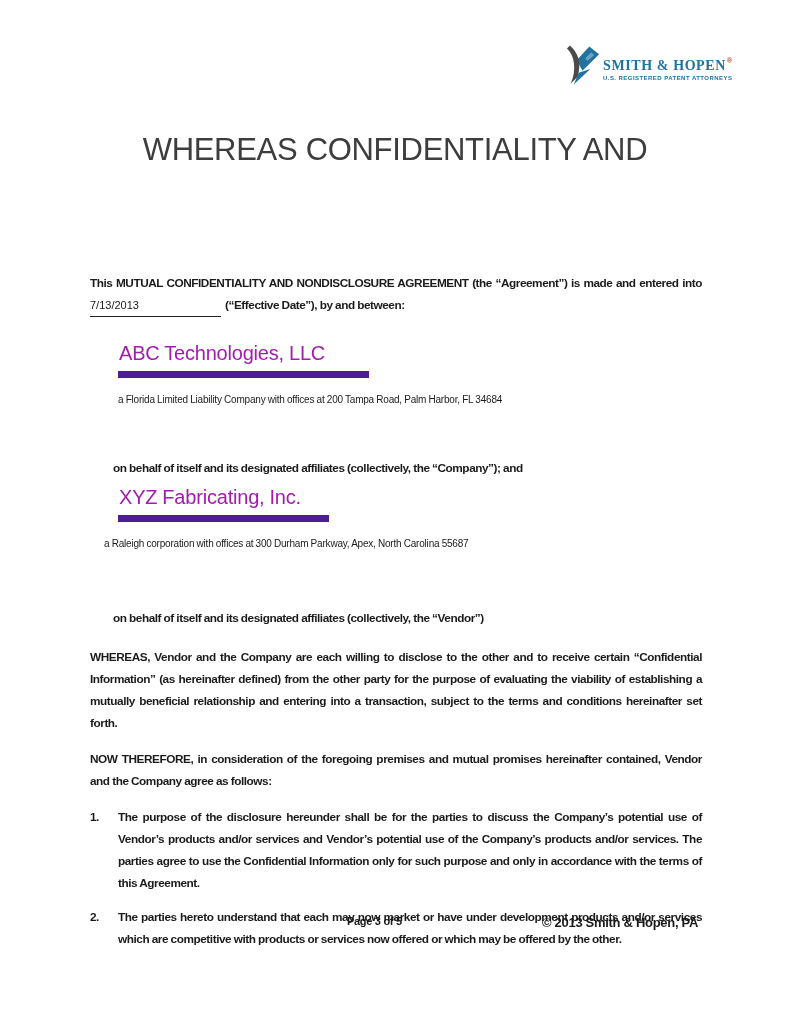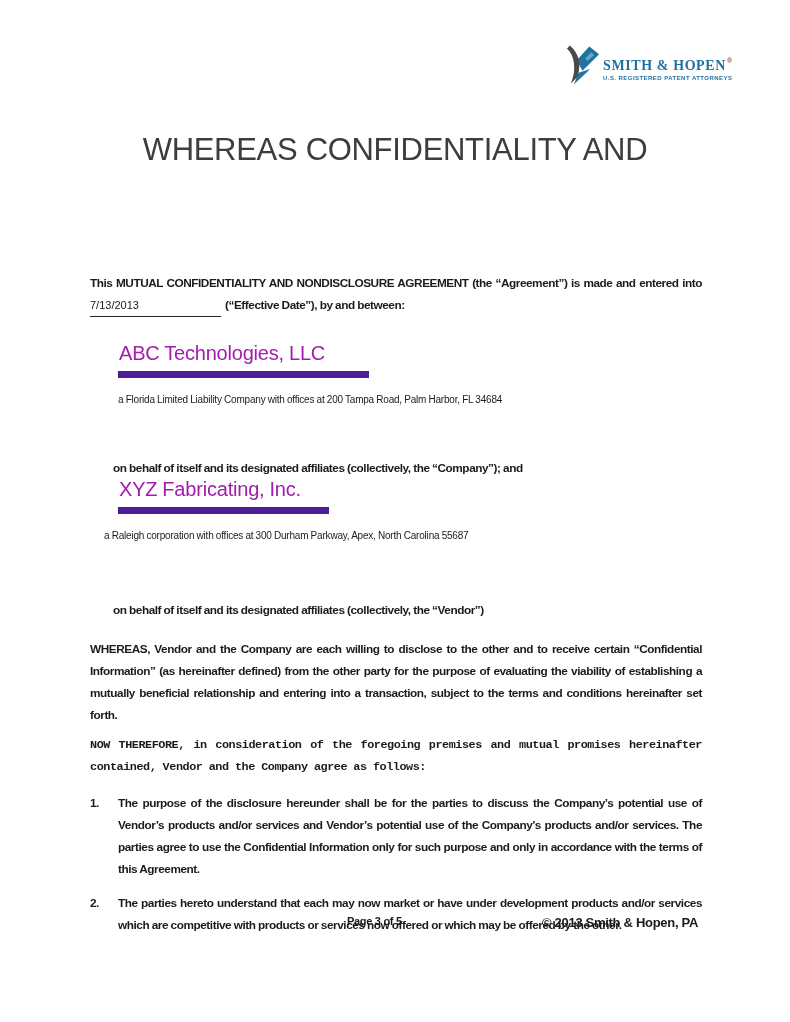--- a/index.html
+++ b/index.html
@@ -50,24 +50,24 @@
     border-bottom:7px solid #4c1d95; padding:0 0 7px 1px; line-height:21px; color:#a21caf;
   }
   .pn1 { padding-right:44px; }
   .pn2 { padding-right:28px; }
   .party-desc { font-weight:400; font-size:10px; letter-spacing:-0.2px; }
   .d1 { margin-left:28px; margin-top:11px; }
   .d2 { margin-left:14px; margin-top:11px; }
   .behalf { margin-left:23px; }
   .b1 { margin-top:46px; }
   .b2 { margin-top:52px; }
-  .p2name { }
+  .p2name { margin-top:8px; }
 
   .whereas { margin-top:17px; }
-  .nowtherefore { margin-top:8px;font-family:Liberation Mono, monospace; }
+  .nowtherefore { margin-top:14px; }
 
   .clause { display:flex; margin-top:14px; }
   .clause + .clause { margin-top:12px; }
   .clause-num { width:28px; flex-shrink:0; }
   .clause-text { flex:1; text-align:justify; }
 
   
   .footer-page { position:absolute; top:915px; left:347px; font-size:11px; font-weight:600; letter-spacing:-0.3px; }
   .footer-copy { position:absolute; top:915px; left:542px; font-size:13px; font-weight:600; letter-spacing:-0.3px; }
 </style>

